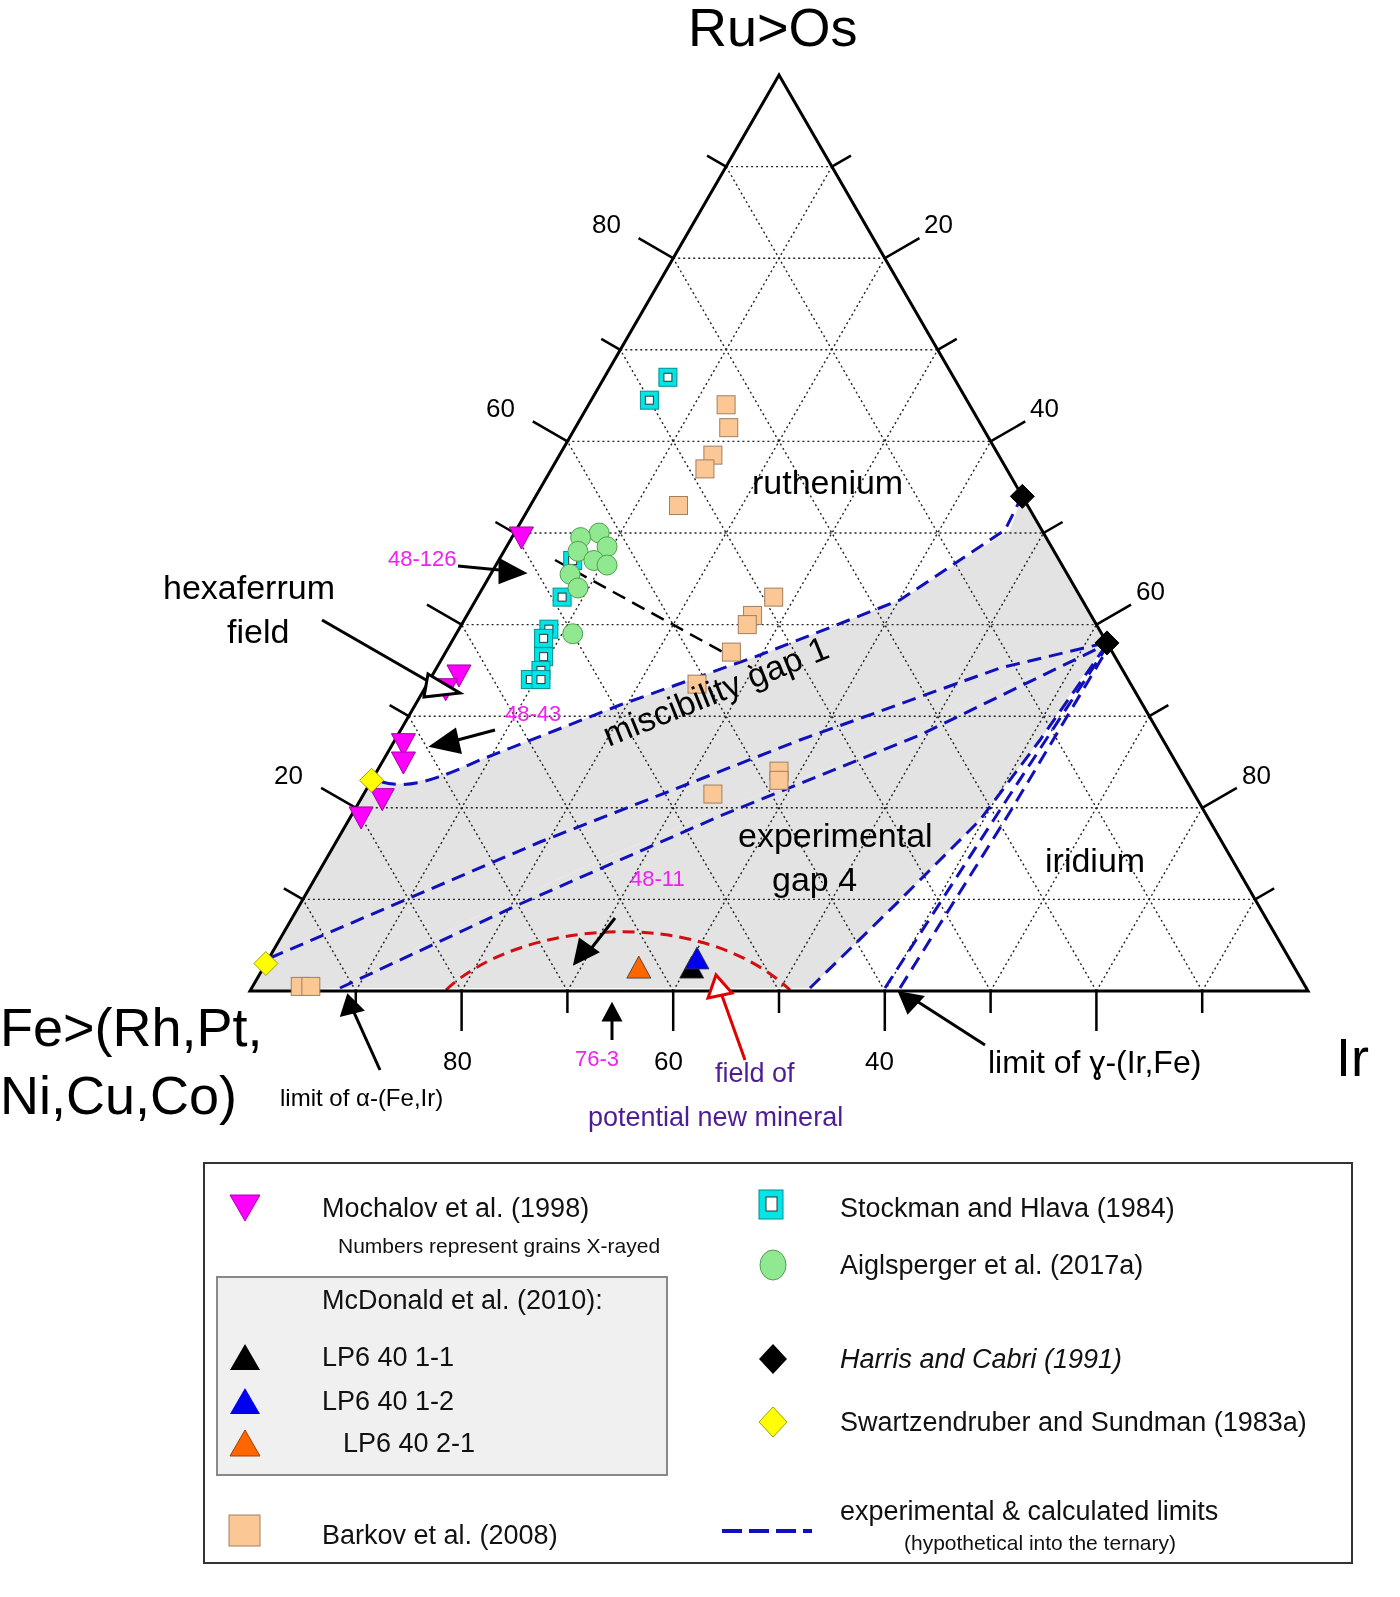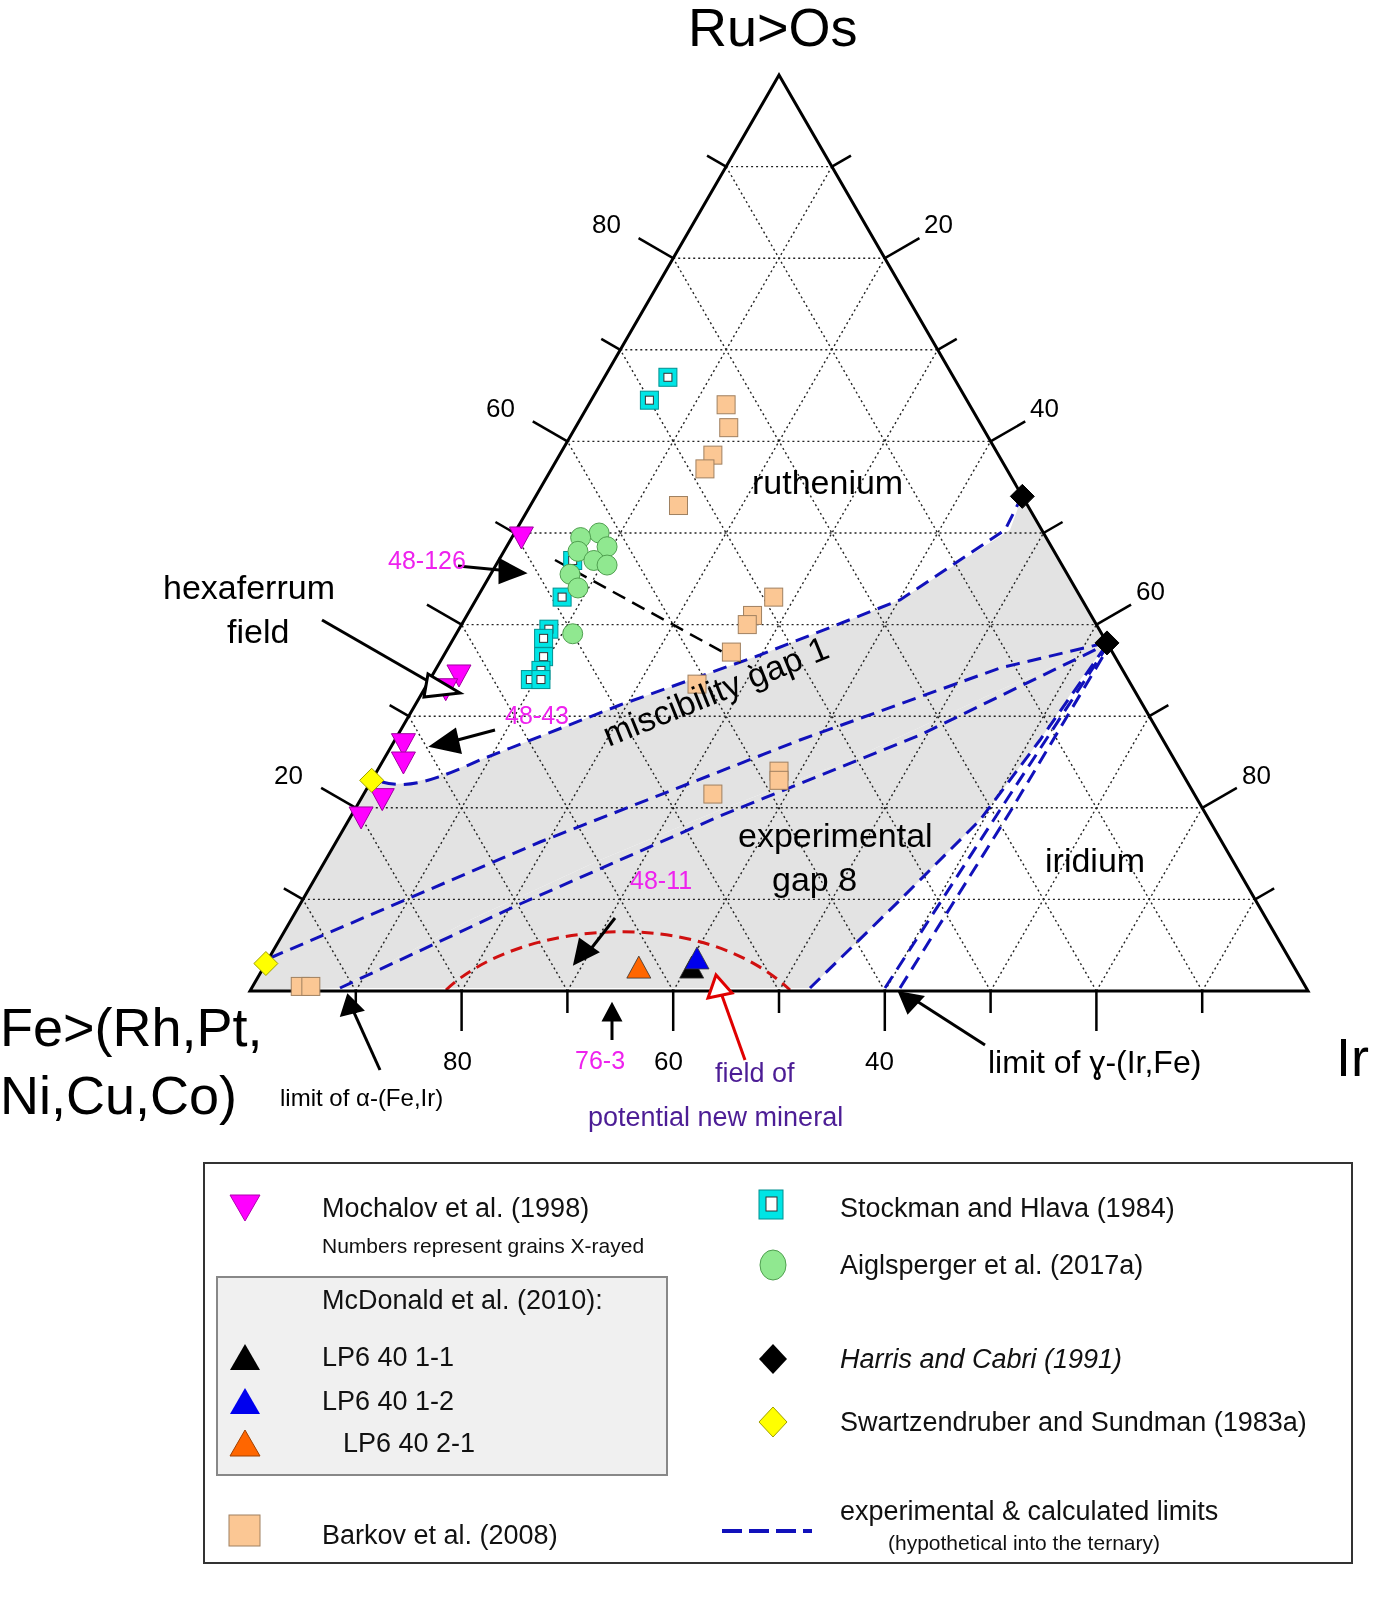--- a/index.html
+++ b/index.html
@@ -3,28 +3,28 @@
 <meta charset="utf-8">
 <style>
   html, body { margin:0; padding:0; background:#ffffff; }
   body { width:1400px; height:1597px; position:relative; overflow:hidden;
          font-family:"Liberation Sans", sans-serif; }
   #plot { position:absolute; left:0; top:0; }
   .lbl { position:absolute; white-space:nowrap; color:#000; line-height:1; }
   .apex { font-size:54px; }
   .tick { font-size:26px; }
   .field { font-size:34px; }
-  .grain { font-size:25px; color:#ee22ee; }
+  .grain { font-size:22px; color:#ee22ee; }
   .red { color:#4c1d95; font-size:27px; }
   .legend-box { position:absolute; left:203px; top:1162px; width:1150px; height:402px;
                 border:2px solid #333; box-sizing:border-box; background:#fff; }
   .mcd-box { position:absolute; left:216px; top:1276px; width:452px; height:200px;
              border:2px solid #888; box-sizing:border-box; background:#f0f0f0; }
   .lg-txt { position:absolute; font-size:27px; white-space:nowrap; color:#111; line-height:1; }
-  .lg-sub { position:absolute; font-size:21px; white-space:nowrap; color:#111; line-height:1; }
+  .lg-sub { position:absolute; font-size:21px; white-space:nowrap; color:#111; line-height:1;margin-left:16px; }
   .lg-sym { position:absolute; }
 </style>
 </head>
 <body>
 
 <svg id="plot" width="1400" height="1160" viewBox="0 0 1400 1160" xmlns="http://www.w3.org/2000/svg">
   <defs>
     <clipPath id="triClip">
         <polygon points="250,991 1308,991 779,75"></polygon>
       </clipPath>
@@ -210,21 +210,21 @@
 <div class="lbl tick" style="left:1242px;top:762px;">80</div>
 <div class="lbl tick" style="left:443px;top:1048px;">80</div>
 <div class="lbl tick" style="left:654px;top:1048px;">60</div>
 <div class="lbl tick" style="left:865px;top:1048px;">40</div>
 
 <div class="lbl field" style="left:752px;top:465px;">ruthenium</div>
 <div class="lbl field" style="left:163px;top:570px;">hexaferrum</div>
 <div class="lbl field" style="left:227px;top:614px;">field</div>
 <div class="lbl field" style="left:598px;top:720px;transform:rotate(-22deg);transform-origin:left top;">miscibility gap 1</div>
 <div class="lbl field" style="left:738px;top:818px;">experimental</div>
-<div class="lbl field" style="left:772px;top:862px;">gap 8</div>
+<div class="lbl field" style="left:772px;top:862px;">gap 4</div>
 <div class="lbl field" style="left:1045px;top:843px;">iridium</div>
 <div class="lbl red" style="left:715px;top:1060px;">field of</div>
 <div class="lbl red" style="left:588px;top:1104px;">potential new mineral</div>
 <div class="lbl field" style="left:280px;top:1086px;font-size:24px;">limit of α-(Fe,Ir)</div>
 <div class="lbl field" style="left:988px;top:1046px;font-size:32px;">limit of ɣ-(Ir,Fe)</div>
 
 <div class="lbl grain" style="left:388px;top:548px;">48-126</div>
 <div class="lbl grain" style="left:505px;top:703px;">48-43</div>
 <div class="lbl grain" style="left:630px;top:868px;">48-11</div>
 <div class="lbl grain" style="left:575px;top:1048px;">76-3</div>

